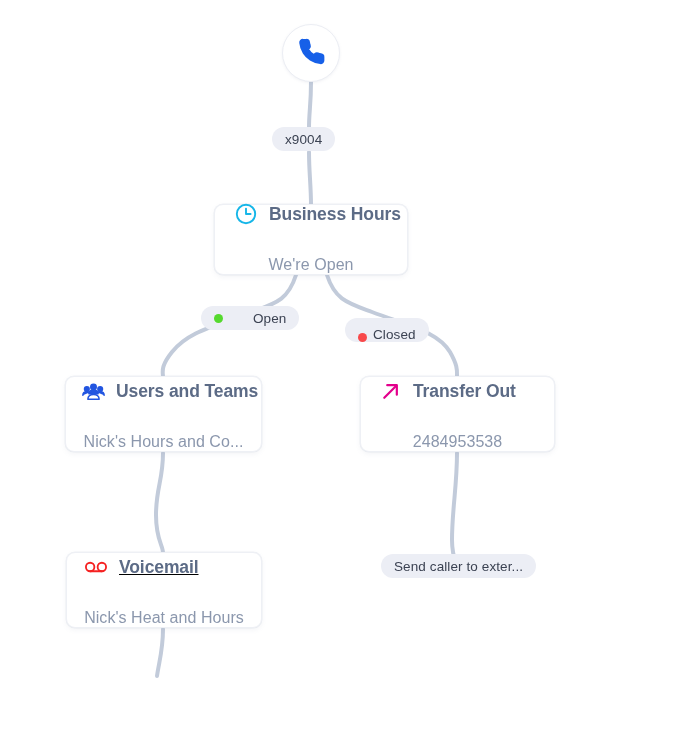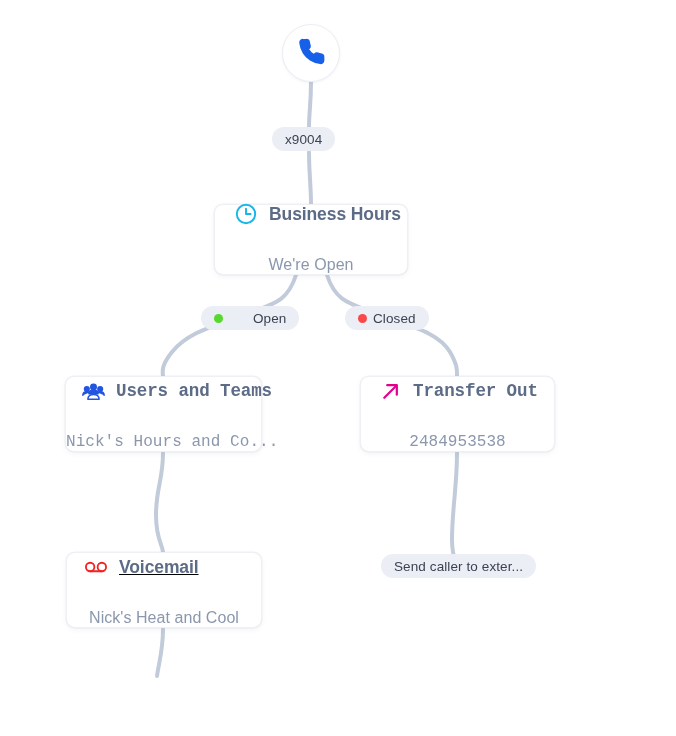--- a/index.html
+++ b/index.html
@@ -157,44 +157,44 @@
       <span class="card-title">Business Hours</span>
     </div>
     <div class="card-sub">We're Open</div>
   </div>
 
   <div class="pill" style="left:201px; top:306px;gap:24px;">
     <span class="dot" style="background:#55d92e;"></span>
     <span>Open</span>
   </div>
 
-  <div class="pill" style="left:345px; top:306px;">
+  <div class="pill" style="left:345px; top:318px;align-items:flex-end;">
     <span class="dot" style="background:#f8484a;"></span>
     <span>Closed</span>
   </div>
 
-  <div class="card" style="left:65px; top:376px; width:197px; height:76px;font-family:Liberation Mono, monospace;">
+  <div class="card" style="left:65px; top:376px; width:197px; height:76px;">
     <div class="card-row" style="padding-left:14px;">
       <span class="card-icon">
         <svg width="25" height="25" viewBox="0 0 24 24" fill="none" stroke="#2255e0" stroke-width="1.5" stroke-linecap="round" stroke-linejoin="round">
           <circle cx="12" cy="7.6" r="2.6" fill="#2255e0"></circle>
           <path d="M7.6 14.2c0-2.4 2-3.7 4.4-3.7s4.4 1.3 4.4 3.7z" fill="#2255e0"></path>
           <circle cx="5.6" cy="9.6" r="2.2" fill="#2255e0"></circle>
           <path d="M1.8 15.6c0-2.2 1.7-3.4 3.8-3.4 1 0 1.9.3 2.6.8" fill="#2255e0"></path>
           <circle cx="18.4" cy="9.6" r="2.2" fill="#2255e0"></circle>
           <path d="M22.2 15.6c0-2.2-1.7-3.4-3.8-3.4-1 0-1.9.3-2.6.8" fill="#2255e0"></path>
           <path d="M6.6 19.4c0-2.9 2.4-4.6 5.4-4.6s5.4 1.7 5.4 4.6z" fill="#ffffff" stroke="#2255e0"></path>
         </svg>
       </span>
       <span class="card-title">Users and Teams</span>
     </div>
     <div class="card-sub">Nick's Hours and Co...</div>
   </div>
 
-  <div class="card" style="left:360px; top:376px; width:195px; height:76px;font-family:Liberation Mono, monospace;">
+  <div class="card" style="left:360px; top:376px; width:195px; height:76px;">
     <div class="card-row" style="padding-left:16px;">
       <span class="card-icon">
         <svg width="23" height="23" viewBox="0 0 24 24" fill="none" stroke="#e3008c" stroke-width="2.3" stroke-linecap="round" stroke-linejoin="round">
           <path d="M5.5 18.5 L18 6"></path>
           <path d="M8.6 5.4 L18.6 5.4 L18.6 15.4"></path>
         </svg>
       </span>
       <span class="card-title">Transfer Out</span>
     </div>
     <div class="card-sub">2484953538</div>
@@ -204,20 +204,20 @@
     <div class="card-row" style="padding-left:16px;text-decoration:underline;">
       <span class="card-icon">
         <svg width="26" height="26" viewBox="0 0 24 24" fill="none" stroke="#f52222" stroke-width="1.7" stroke-linecap="round" stroke-linejoin="round">
           <circle cx="6.6" cy="12" r="3.9"></circle>
           <circle cx="17.4" cy="12" r="3.9"></circle>
           <path d="M6.6 15.9 L17.4 15.9"></path>
         </svg>
       </span>
       <span class="card-title">Voicemail</span>
     </div>
-    <div class="card-sub">Nick's Heat and Cool</div>
+    <div class="card-sub">Nick's Heat and Hours</div>
   </div>
 
   <div class="pill" style="left:381px; top:554px;">
     <span>Send caller to exter...</span>
   </div>
 
 </div>
 
 </body></html>

